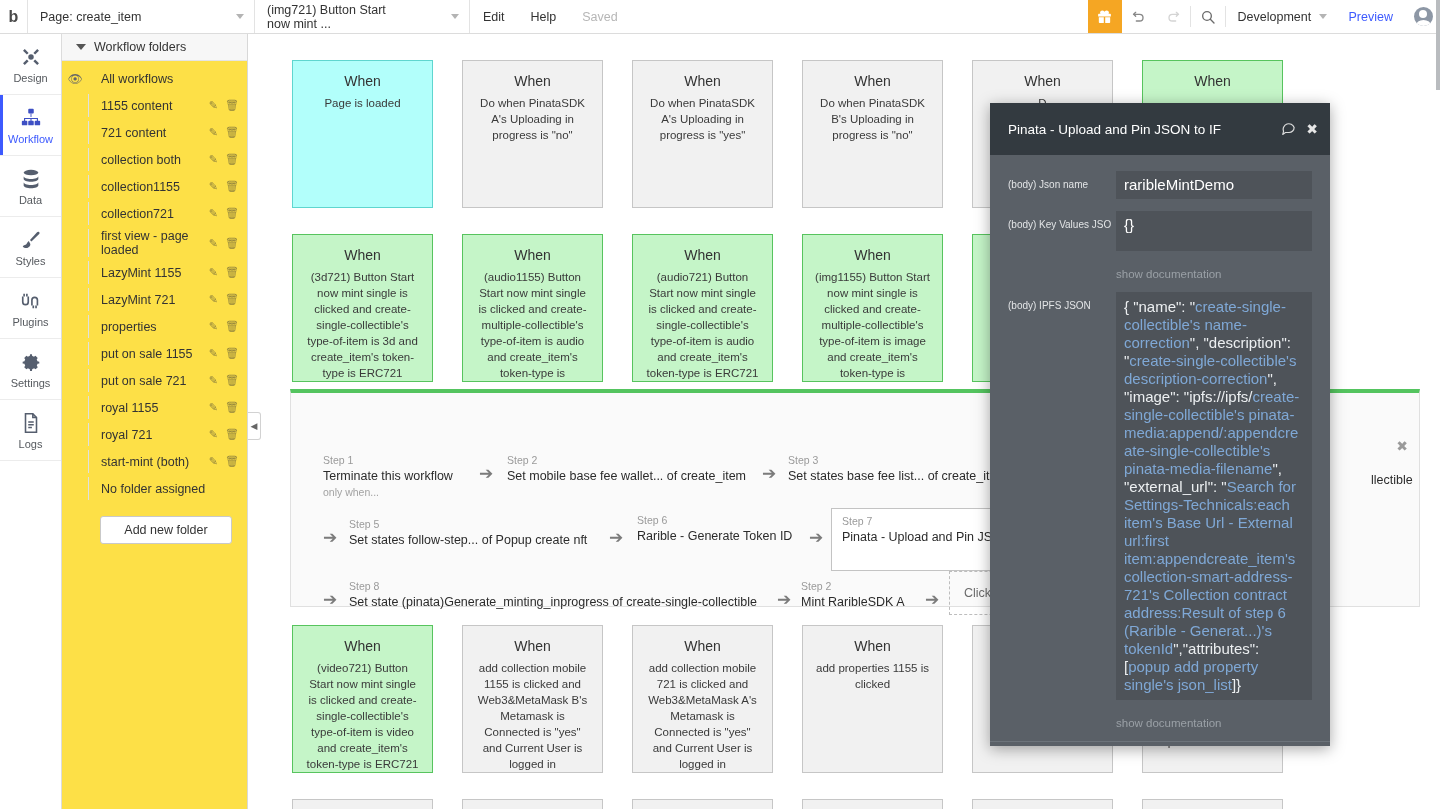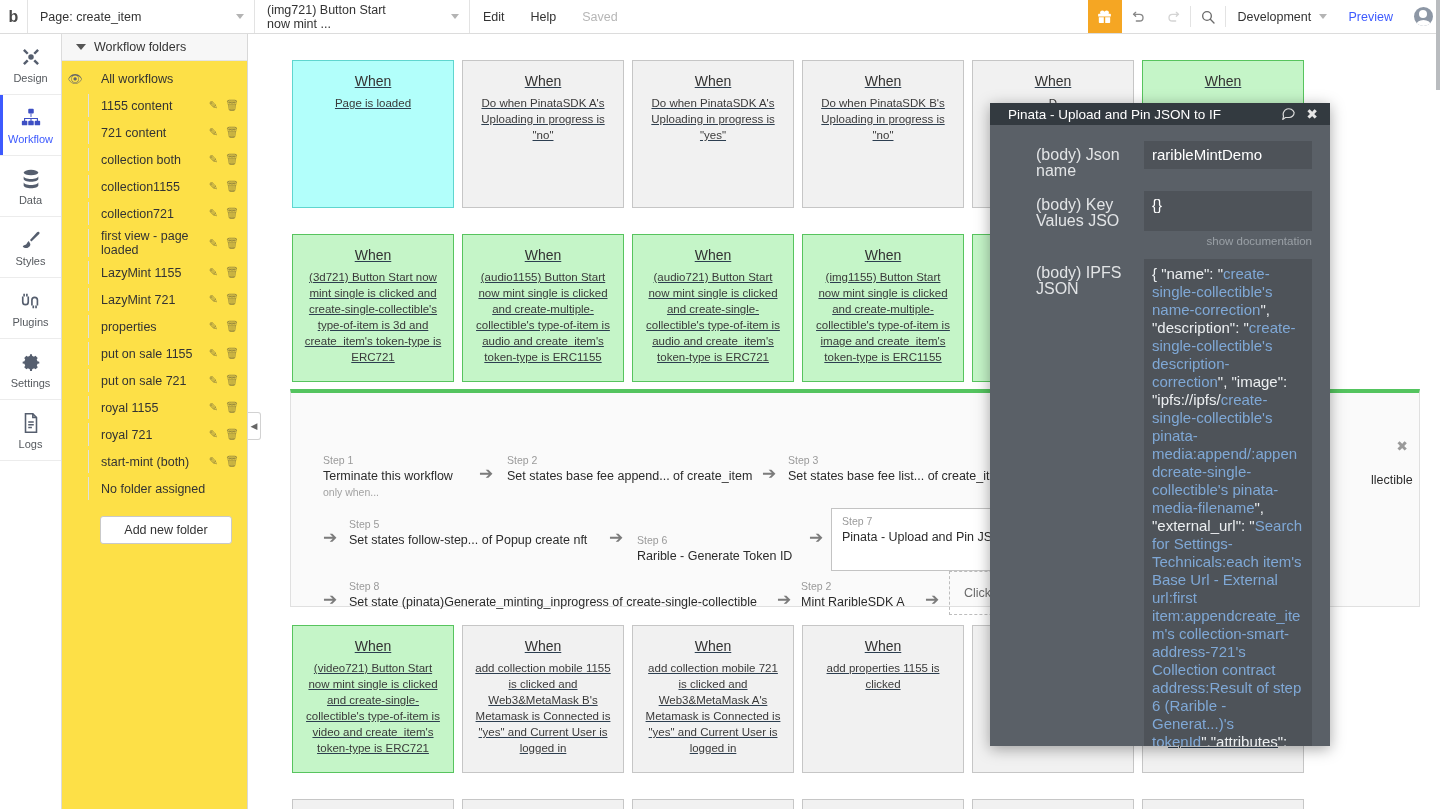--- a/index.html
+++ b/index.html
@@ -135,25 +135,24 @@
   .collapse-tab {
     position: absolute; left: 248px; top: 412px;
     width: 13px; height: 28px; background: #fff;
     border: 1px solid #d2d2d2; border-left: none;
     border-radius: 0 3px 3px 0;
     display: flex; align-items: center; justify-content: center;
     font-size: 9px; color: #666; cursor: pointer; z-index: 28;
   }
 
   .card {
-    position: absolute; width: 162px; height: 148px;
+    position: absolute; width: 141px; height: 148px;
     border: 1px solid #c6c6c6; background: #f1f1f1;
     padding: 12px 11px 0 11px; text-align: center; overflow: hidden;
     cursor: pointer;
-    text-decoration: underline;
   }
   .card.cyan  { background: #b2fffb; border-color: #5fd6cf; }
   .card.green { background: #c5f5c8; border-color: #57c45e; }
   .card-when { font-size: 14px; color: #333; margin-bottom: 6px; }
   .card-cond { font-size: 11.5px; line-height: 16px; color: #3a3a3a; }
 
   
   .steps-panel {
     position: absolute; left: 42px; top: 355px;
     width: 1130px; height: 218px;
@@ -182,41 +181,41 @@
 
   
   .modal {
     position: absolute; left: 990px; top: 103px;
     width: 340px; height: 643px;
     background: #5a6067;
     box-shadow: 0 3px 14px rgba(0,0,0,.35);
     z-index: 50; overflow: hidden;
   }
   .modal-hd {
-    height: 22px; background: #333a40; display: flex; align-items: center;
+    height: 52px; background: #333a40; display: flex; align-items: center;
     padding: 0 12px 0 18px; color: #fff; font-size: 13.5px;
   }
   .modal-title { flex: 1 1 auto; white-space: nowrap; overflow: hidden; }
   .modal-ico { margin-left: 10px; cursor: pointer; color: #e7e7e7; font-size: 14px; }
   .modal-body { padding: 16px 18px 0 18px; }
   .frow { display: flex; align-items: flex-start; margin-bottom: 12px; }
   .flabel {
-    width: 108px; flex: 0 0 108px; color: #e2e4e6; font-size: 16px;
-    line-height: 16px; padding-top: 6px; margin-left: 28px;
+    width: 108px; flex: 0 0 108px; color: #e2e4e6; font-size: 10px;
+    line-height: 16px; padding-top: 6px;
   }
   .fctl { flex: 1 1 auto; }
   .finput {
     background: #4e5359; color: #fff; font-size: 15px;
     padding: 6px 8px; min-height: 28px; line-height: 16px; cursor: text;
   }
   .finput.ta { min-height: 391px; line-height: 18px; word-break: break-word; }
   .tok { color: #7fa8d6; }
   .lit { color: #eceff1; }
-  .showdoc { text-align: right; color: #9aa0a6; font-size: 11.5px;
-             margin-top: 4px; cursor: pointer; }
+  .showdoc { text-align: left; color: #9aa0a6; font-size: 11.5px;
+             margin-top: 17px; cursor: pointer; }
   .modal-div { height: 1px; background: #6c737a; margin: 6px 0 0 0; }
   .onlywhen {
     display: flex; align-items: center; padding: 16px 18px 0 18px; gap: 20px;
   }
   .ow-label { color: #eceff1; font-size: 12.5px; width: 90px; flex: 0 0 90px; }
   .ow-input {
     flex: 1 1 auto; background: #4e5359; height: 28px;
     display: flex; align-items: center; padding-left: 8px; cursor: text;
   }
   .ow-click {
@@ -587,40 +586,40 @@
       <div class="step-box">
         <div class="step-num">Step 1</div>
         <div class="step-ttl">Terminate this workflow</div>
         <div class="step-sub">only when...</div>
       </div>
     </div>
     <div class="arrow-ico" style="position:absolute;left:188px;top:54px;">➔</div>
     <div class="step-row" style="left:216px; top:56px;">
       <div class="step-box">
         <div class="step-num">Step 2</div>
-        <div class="step-ttl">Set states base fee append... of create_item</div>
+        <div class="step-ttl">Set mobile base fee wallet... of create_item</div>
       </div>
     </div>
     <div class="arrow-ico" style="position:absolute;left:471px;top:54px;">➔</div>
     <div class="step-row" style="left:497px; top:56px;">
       <div class="step-box">
         <div class="step-num">Step 3</div>
         <div class="step-ttl">Set states base fee list... of create_ite</div>
       </div>
     </div>
 
     <div class="arrow-ico" style="position:absolute;left:32px;top:118px;">➔</div>
     <div class="step-row" style="left:58px; top:120px;">
       <div class="step-box">
         <div class="step-num">Step 5</div>
         <div class="step-ttl">Set states follow-step... of Popup create nft</div>
       </div>
     </div>
     <div class="arrow-ico" style="position:absolute;left:318px;top:118px;">➔</div>
-    <div class="step-row" style="left:346px; top:136px;">
+    <div class="step-row" style="left:346px; top:116px;">
       <div class="step-box">
         <div class="step-num">Step 6</div>
         <div class="step-ttl">Rarible - Generate Token ID</div>
       </div>
     </div>
     <div class="arrow-ico" style="position:absolute;left:518px;top:118px;">➔</div>
     <div class="step-row" style="left:540px; top:117px;">
       <div class="step-box selected" style="width:220px;">
         <div class="step-num">Step 7</div>
         <div class="step-ttl">Pinata - Upload and Pin JSO</div>

